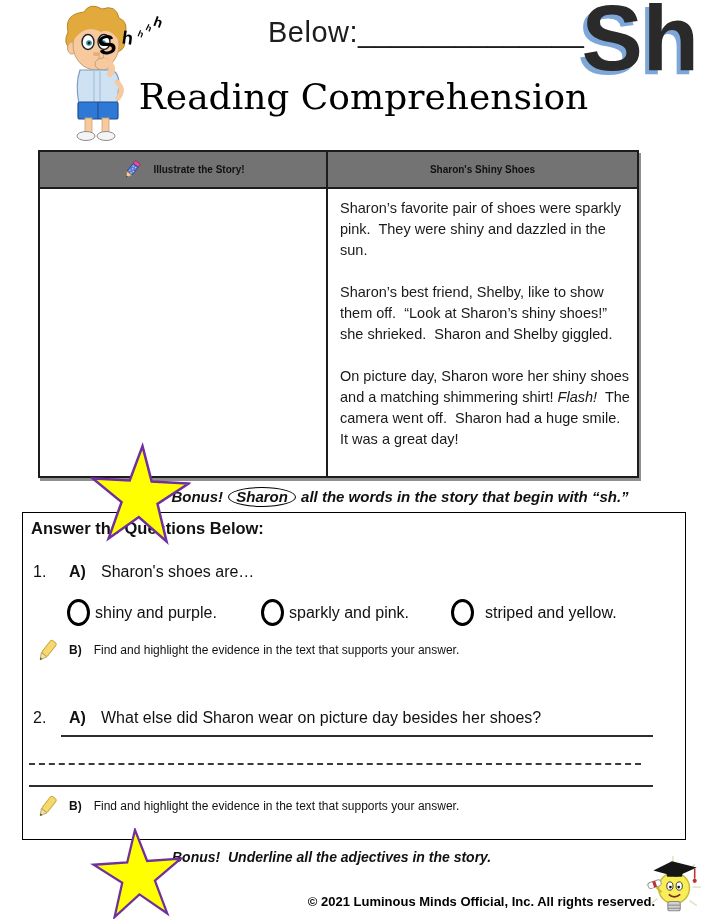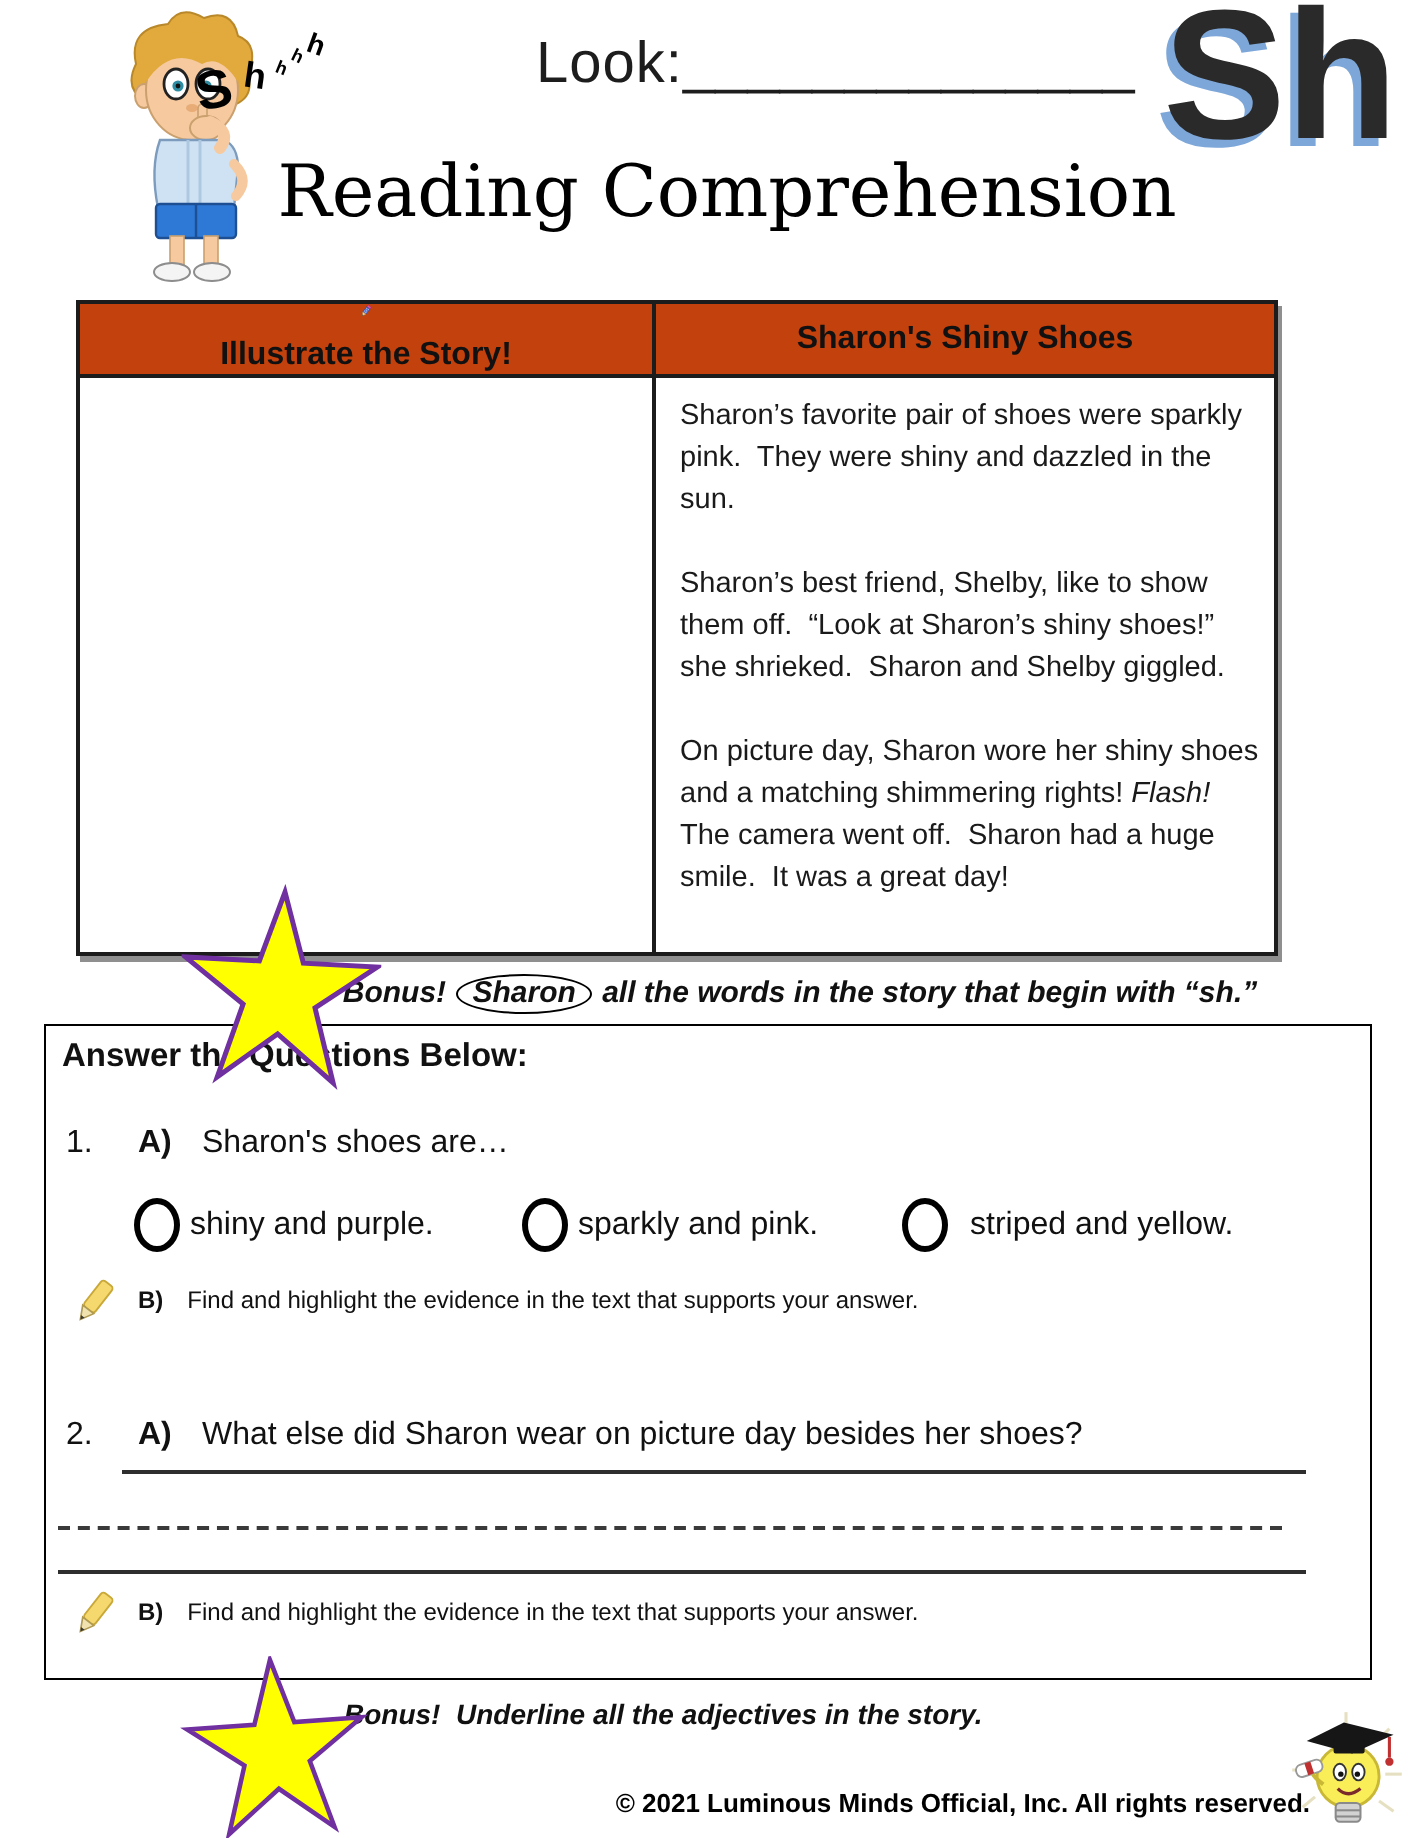--- a/index.html
+++ b/index.html
@@ -28,22 +28,22 @@
 
   .title { position:absolute; left:10px; top:76px; width:707px; text-align:center;
     font-family:"DejaVu Serif", serif; font-size:36px; color:#000; }
 
   
   .story-table {
     position:absolute; left:38px; top:150px; width:601px; height:328px;
     display:grid; grid-template-columns:288px 1fr; grid-template-rows:37px 1fr;
     border:2px solid #1c1c1c; box-shadow:2px 3px 0 #8f8f8f; background:#fff; box-sizing:border-box;
   }
-  .cell-th { background:#c2410c; display:flex; align-items:center; justify-content:center;
-    gap:10px; font-weight:700; font-size:16px; border-bottom:2px solid #1c1c1c;flex-direction:column; }
+  .cell-th { background:#737373; display:flex; align-items:center; justify-content:center;
+    gap:10px; font-weight:700; font-size:10px; border-bottom:2px solid #1c1c1c; }
   .cell-th.left  { border-right:2px solid #1c1c1c; }
   .cell-td.left  { border-right:2px solid #1c1c1c; background:#fff; }
   .cell-td.right { padding:9px 6px 0 12px; font-size:14.5px; line-height:1.45; color:#1a1a1a; }
   .story-p { margin:0 0 21px; white-space:pre-wrap; }
   .story-p .ital { font-style:italic; }
 
   
   .star { position:absolute; z-index:3; }
   .star1 { left:90px; top:442px; width:100px; height:104px; transform:rotate(3deg); }
   .star2 { left:88px; top:828px; width:100px; height:91px; transform:rotate(-4deg); }
@@ -118,21 +118,21 @@
   </svg>
 
   <div class="shush">
       <span class="s0">S</span>
       <span class="s1">h</span>
       <span class="s2">h</span>
       <span class="s3">h</span>
       <span class="s4">h</span>
     </div>
 
-  <div class="name-row"><span>Look:</span><span class="line">______________</span></div>
+  <div class="name-row"><span>Below:</span><span class="line">______________</span></div>
 
   <div class="digraph">Sh</div>
 
   <div class="title">Reading Comprehension</div>
 
   <div class="story-table">
     <div class="cell-th left">
       <svg width="22" height="22" viewBox="0 0 24 24">
         <g transform="rotate(38 12 12)">
           <rect x="8.5" y="1.5" width="7" height="4" rx="1" fill="#e54fa0" stroke="#8c2462" stroke-width="0.8"></rect>
@@ -149,21 +149,21 @@
       </svg>
       <span>Illustrate the Story!</span>
     </div>
     <div class="cell-th">
       <span>Sharon's Shiny Shoes</span>
     </div>
     <div class="cell-td left"></div>
     <div class="cell-td right">
       <p class="story-p">Sharon’s favorite pair of shoes were sparkly pink.  They were shiny and dazzled in the sun.</p>
       <p class="story-p">Sharon’s best friend, Shelby, like to show them off.  “Look at Sharon’s shiny shoes!” she shrieked.  Sharon and Shelby giggled.</p>
-      <p class="story-p"><span>On picture day, Sharon wore her shiny shoes and a matching shimmering rights! </span><span class="ital">Flash!</span><span>  The camera went off.  Sharon had a huge smile.  It was a great day!</span></p>
+      <p class="story-p"><span>On picture day, Sharon wore her shiny shoes and a matching shimmering shirt! </span><span class="ital">Flash!</span><span>  The camera went off.  Sharon had a huge smile.  It was a great day!</span></p>
     </div>
   </div>
 
   <svg class="star star1" viewBox="0 0 100 100">
     <polygon points="50,2 61,37 98,37 68,59 79,96 50,73 21,96 32,59 2,37 39,37" fill="#ffff00" stroke="#7030a0" stroke-width="2.5" stroke-linejoin="miter"></polygon>
   </svg>
   <div class="bonus-top"><span>Bonus! </span><span class="circled">Sharon</span><span> all the words in the story that </span><span class="uword">begin</span><span> with “sh.”</span></div>
 
   <div class="qbox">
     <div class="box-title">Answer the Questions Below:</div>

